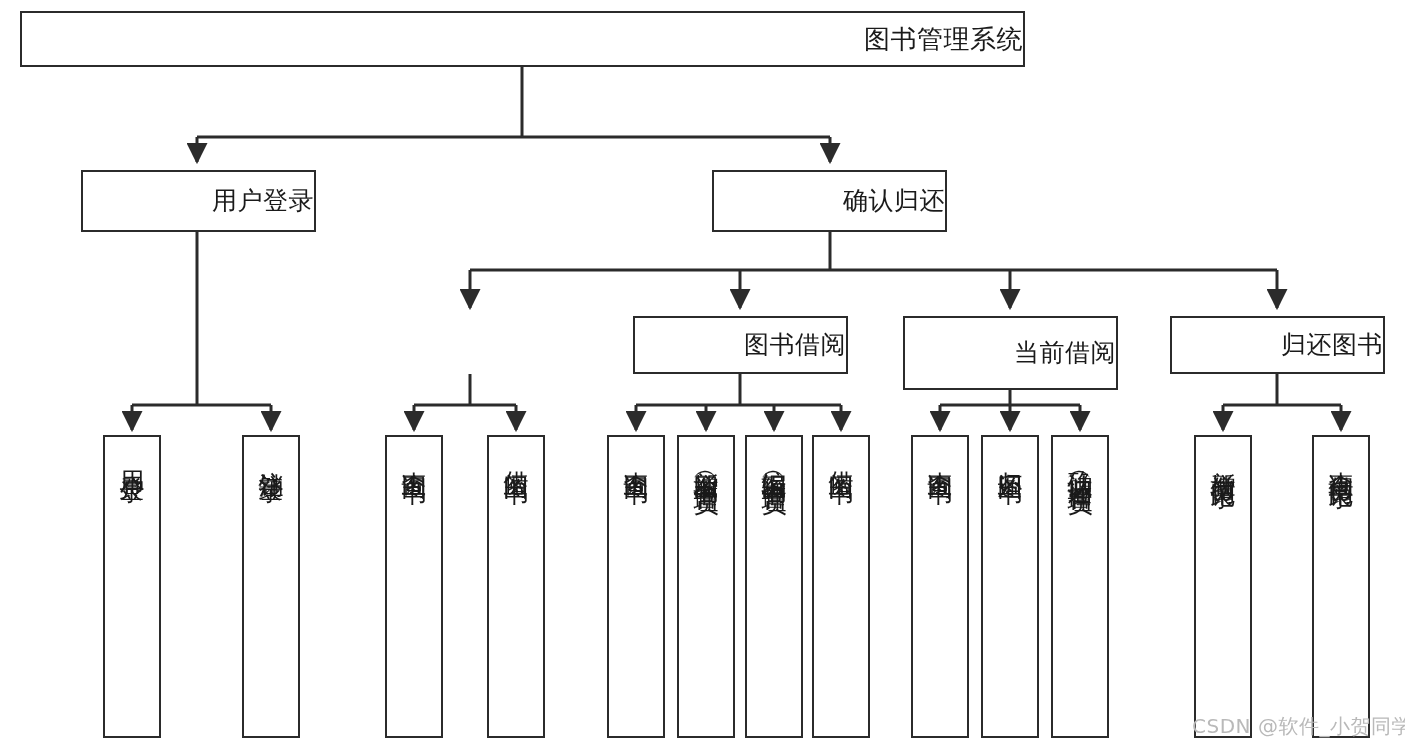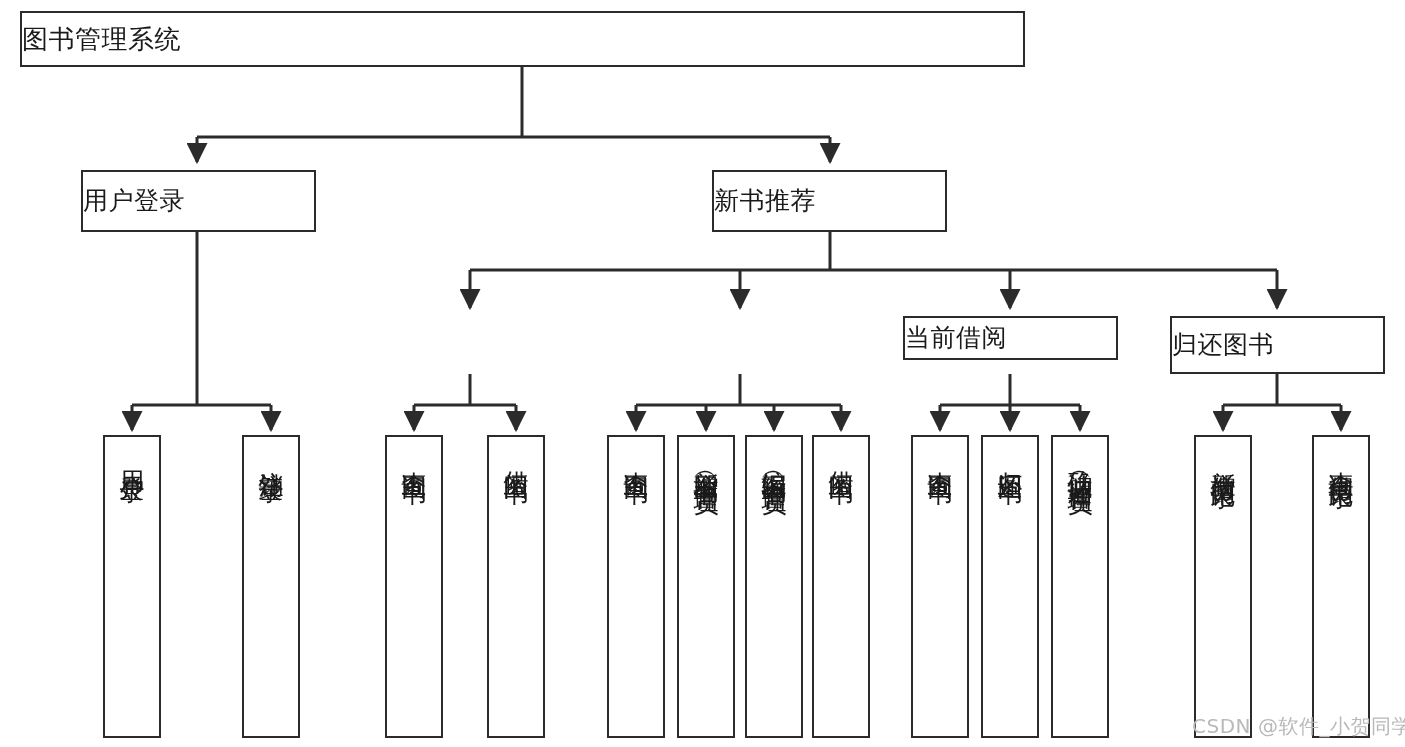--- a/index.html
+++ b/index.html
@@ -26,21 +26,21 @@
     height: 747px;
     pointer-events: none;
   }
   .node {
     position: absolute;
     box-sizing: border-box;
     background: #ffffff;
     border: 2px solid #2b2b2b;
     display: flex;
     align-items: center;
-    justify-content: flex-start;
+    justify-content: flex-end;
     color: #1a1a1a;
     z-index: 2;
   }
   .node-label {
     display: block;
     text-align: center;
     line-height: 1.18;
     white-space: nowrap;
   }
   .node.horizontal .node-label {
@@ -130,24 +130,27 @@
   </svg>
 
   <div class="node horizontal root" style="left:20px; top:11px; width:1005px; height:56px;">
     <span class="node-label">图书管理系统</span>
   </div>
 
   <div class="node horizontal" style="left:81px; top:170px; width:235px; height:62px;">
     <span class="node-label">用户登录</span>
   </div>
   <div class="node horizontal" style="left:712px; top:170px; width:235px; height:62px;">
-    <span class="node-label">新书推荐</span>
-  </div>
-
-  <div class="node horizontal" style="left:903px; top:316px; width:215px; height:44px;">
+    <span class="node-label">确认归还</span>
+  </div>
+
+  <div class="node horizontal" style="left:633px; top:316px; width:215px; height:58px;">
+    <span class="node-label">图书借阅</span>
+  </div>
+  <div class="node horizontal" style="left:903px; top:316px; width:215px; height:74px;">
     <span class="node-label">当前借阅</span>
   </div>
   <div class="node horizontal" style="left:1170px; top:316px; width:215px; height:58px;">
     <span class="node-label">归还图书</span>
   </div>
 
   <div class="node vertical" style="left:103px; top:435px; width:58px; height:303px;">
     <span class="node-label">用户登录</span>
   </div>
   <div class="node vertical" style="left:242px; top:435px; width:58px; height:303px;">

